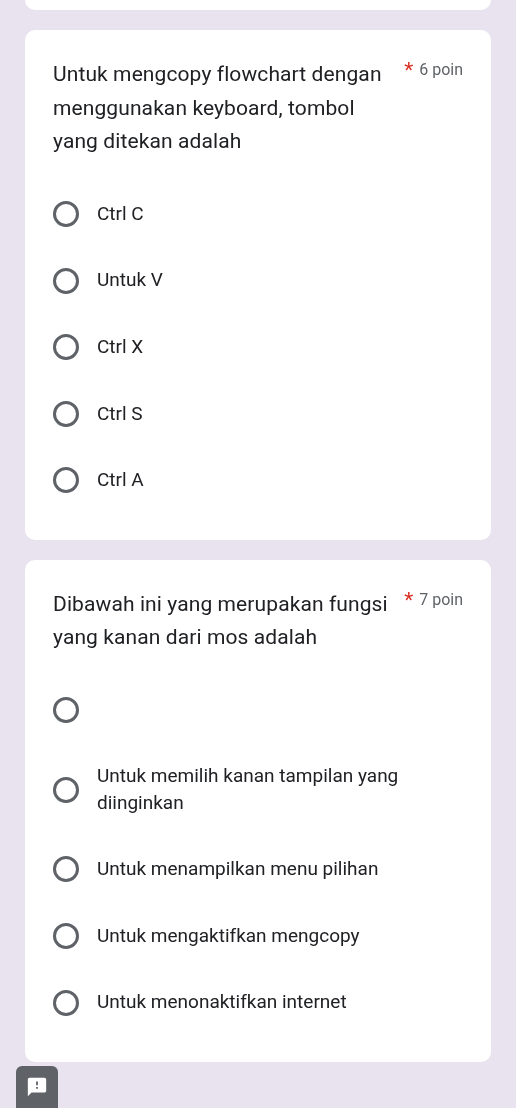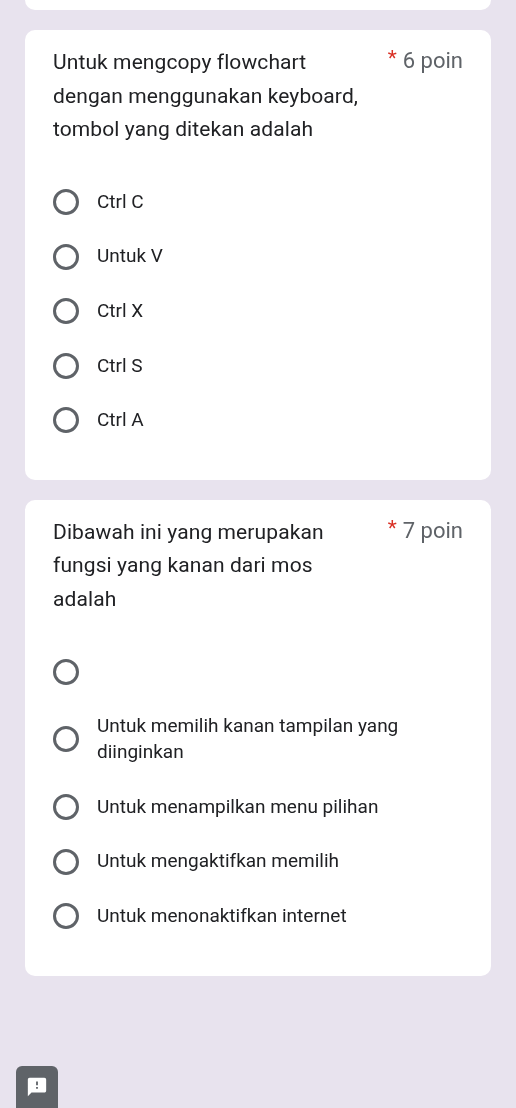--- a/index.html
+++ b/index.html
@@ -19,21 +19,21 @@
     .card-fragment {
       background: #fff;
       border-radius: 0 0 10px 10px;
       height: 10px;
       margin: 0 25px 20px 25px;
     }
     .card {
       background: #fff;
       border-radius: 10px;
       margin: 0 25px 20px 25px;
-      padding: 16px 28px 32px 28px;
+      padding: 28px 28px 32px 28px;
     }
     .question-header {
       display: flex;
       align-items: flex-start;
       margin-bottom: 28px;
     }
     .question-text {
       font-size: 21px;
       color: #202124;
       line-height: 1.6;
@@ -42,28 +42,28 @@
       letter-spacing: 0.1px;
     }
     .required-asterisk {
       color: #d93025;
       font-size: 21px;
       margin-left: 8px;
       margin-right: 6px;
     }
     .points {
       color: #5f6368;
-      font-size: 22px;
+      font-size: 16px;
       white-space: nowrap;
       margin-top: 2px;
     }
     .options {
       display: flex;
       flex-direction: column;
-      gap: 0;
+      gap: 12px;
     }
     .option {
       display: flex;
       align-items: center;
       padding: 14px 0;
       cursor: pointer;
     }
     .radio {
       width: 26px;
       height: 26px;
@@ -143,21 +143,21 @@
     <div class="option">
       <span class="radio"></span>
       <span class="option-label">Untuk memilih kanan tampilan yang diinginkan</span>
     </div>
     <div class="option">
       <span class="radio"></span>
       <span class="option-label">Untuk menampilkan menu pilihan</span>
     </div>
     <div class="option">
       <span class="radio"></span>
-      <span class="option-label">Untuk mengaktifkan memilih</span>
+      <span class="option-label">Untuk mengaktifkan mengcopy</span>
     </div>
     <div class="option">
       <span class="radio"></span>
       <span class="option-label">Untuk menonaktifkan internet</span>
     </div>
   </div>
 </div>
 
 <div class="report-button">
   <svg class="report-icon" viewBox="0 0 24 24" fill="#fff">

